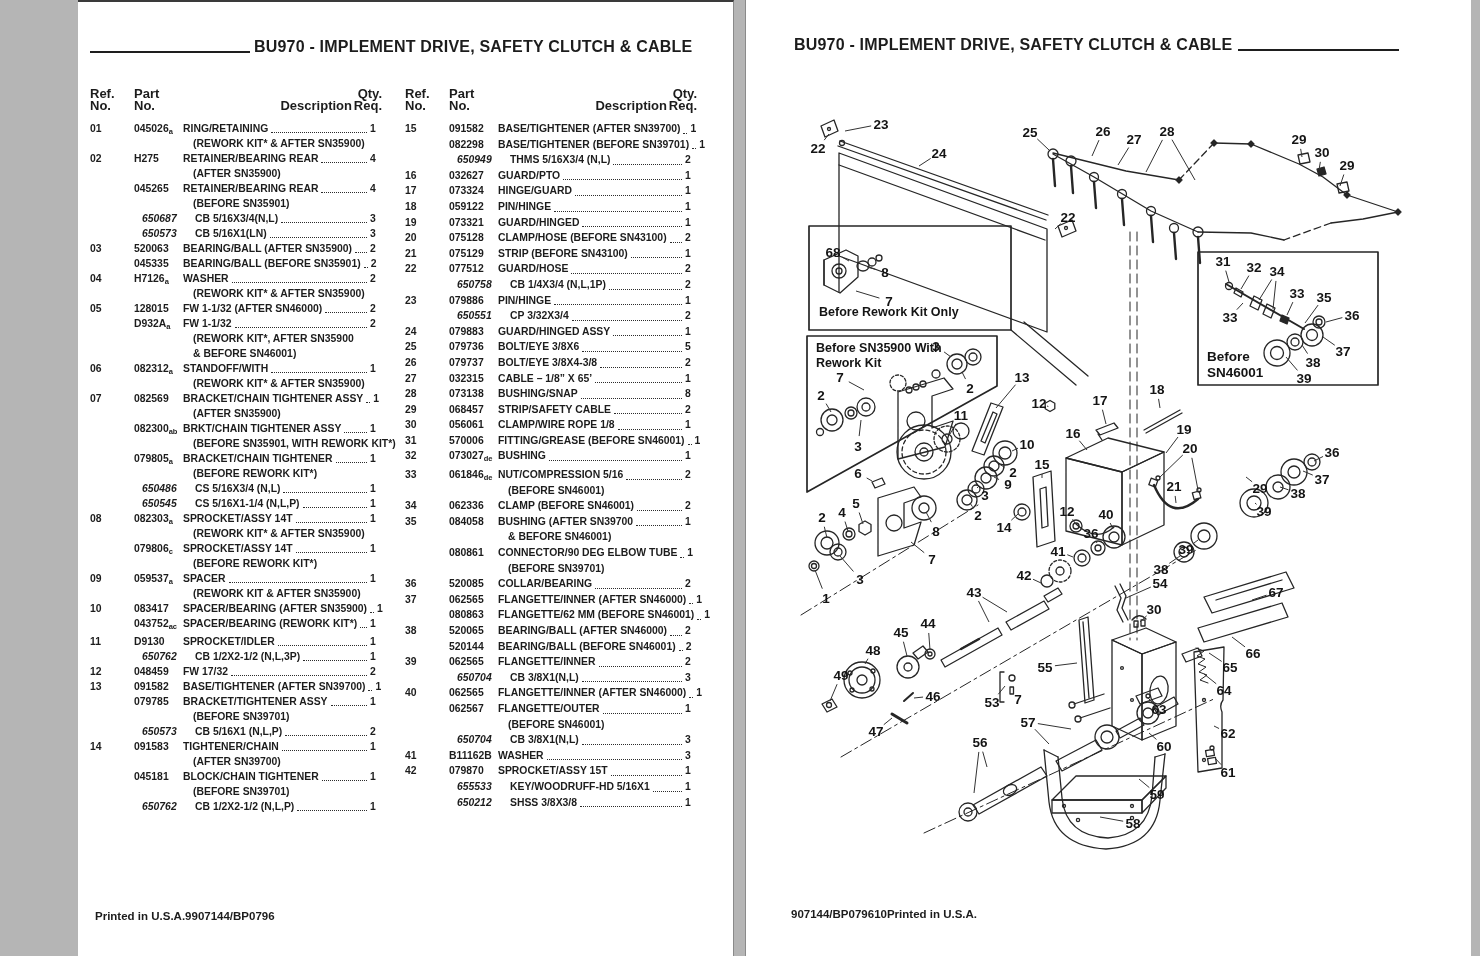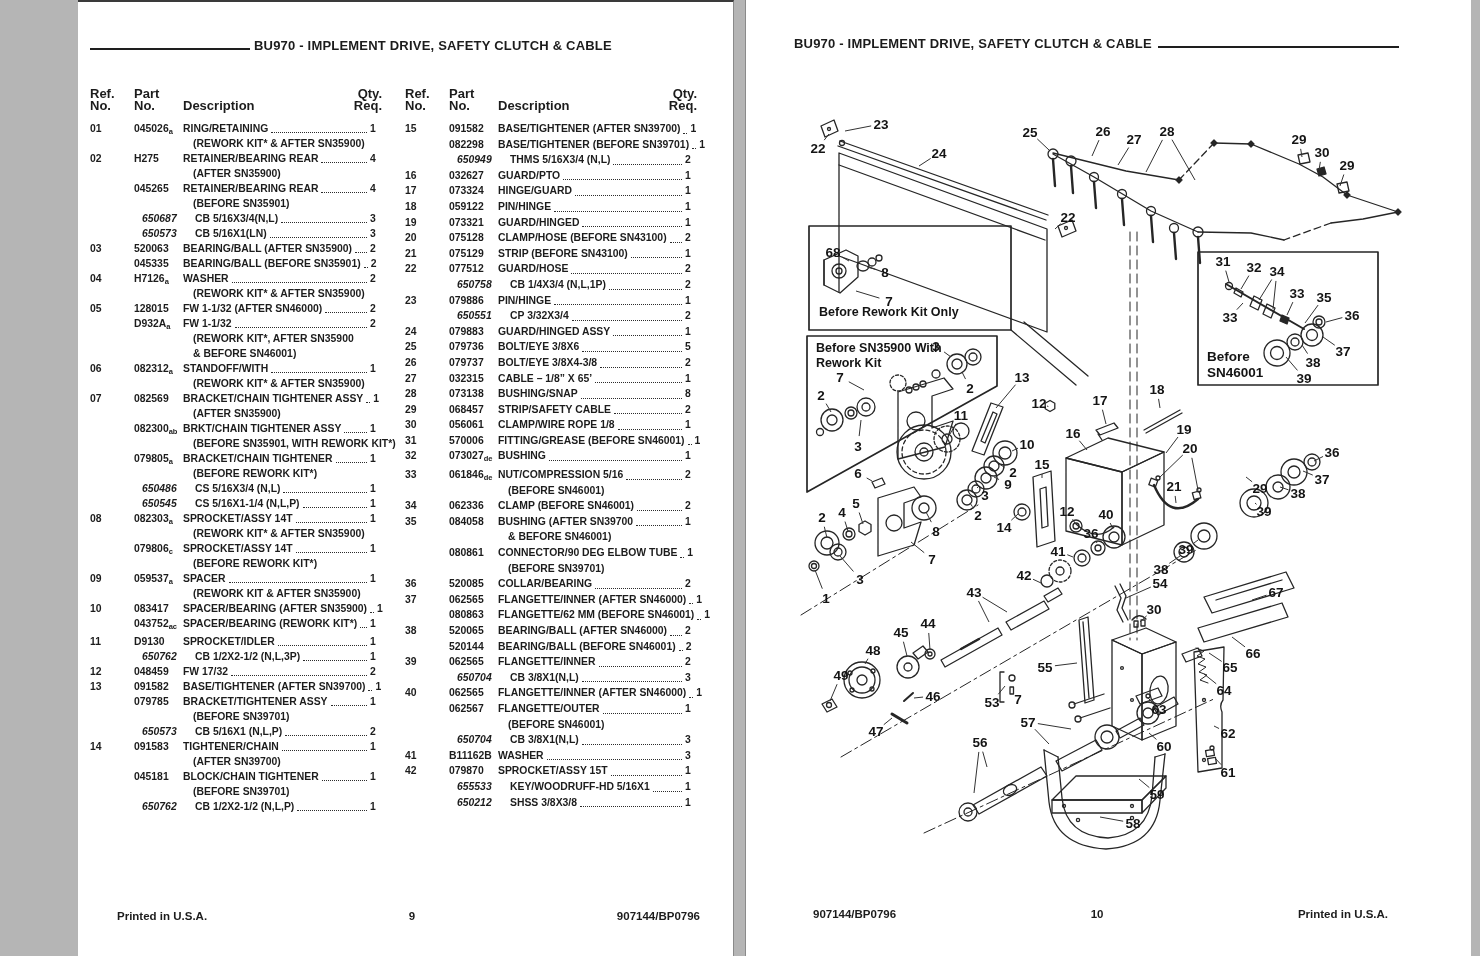--- a/index.html
+++ b/index.html
@@ -10,43 +10,43 @@
   }
   .page{position:absolute;top:0;height:956px;background:#ffffff;}
   #left-page{left:78px;width:655px;border-right:1px solid #8a8a8a;border-top:2px solid #3a3a3a;}
   #right-page{left:745px;width:725px;border-left:1px solid #8a8a8a;}
   .page-head{position:absolute;top:36px;display:flex;align-items:flex-end;}
   #left-page .page-head{left:12px;right:14px;}
   #right-page .page-head{left:48px;right:72px;}
   .head-rule{border-bottom:2.5px solid #1e1e1e;margin-bottom:3px;}
   #left-page .head-rule{flex:0 0 160px;margin-right:4px;}
   #right-page .head-rule{flex:1 1 auto;margin-left:6px;}
-  h1{font-size:13px;font-weight:bold;margin:0;white-space:nowrap;letter-spacing:.2px;}
+  h1{font-size:16px;font-weight:bold;margin:0;white-space:nowrap;letter-spacing:.2px;}
   .col{position:absolute;top:74px;width:292px;}
   #col1{left:12px;}
   #col2{left:327px;}
   .thead{display:flex;align-items:flex-end;font-size:13px;font-weight:bold;line-height:12px;margin-bottom:9px;}
   .h-ref{width:44px;}
   .h-part{width:49px;}
-  .h-desc{flex:1;text-align:left;}
+  .h-desc{flex:1;text-align:right;}
   .h-qty{width:30px;text-align:right;margin-top:12px;}
   .prow{display:flex;font-size:10.4px;font-weight:bold;line-height:15px;}
   #col2 .prow{line-height:15.6px;}
   .c-ref{width:44px;flex:none;}
   .c-part{width:49px;flex:none;white-space:nowrap;}
   .c-part sub{font-size:7.5px;vertical-align:-2px;}
   .c-main{flex:1;min-width:0;}
   .dline{display:flex;align-items:baseline;}
   .dtext{white-space:nowrap;}
   .dots{flex:1 1 auto;min-width:4px;margin:0 3px 3px 3px;border-bottom:1.8px dotted #2c2c2c;align-self:flex-end;}
   .qty{flex:none;width:12px;text-align:left;}
   .note{display:block;padding-left:10px;white-space:nowrap;}
   .ind .c-part{padding-left:8px;box-sizing:border-box;font-style:italic;}
   .ind .dtext{padding-left:12px;}
-  .footer{position:absolute;bottom:36px;left:0;right:0;display:flex;justify-content:space-between;font-size:11.5px;font-weight:bold;margin-left:22px;}
+  .footer{position:absolute;bottom:36px;left:0;right:0;display:flex;justify-content:flex-start;font-size:11.5px;font-weight:bold;}
   #left-page .footer{padding:0 33px 0 17px;}
   #right-page .footer{padding:0 83px 0 45px;}
   #diagram{position:absolute;left:0;top:0;}
   .callout{font-size:13.5px;font-weight:bold;fill:#141414;}
   .boxlabel{font-size:12.5px;font-weight:bold;fill:#141414;}
   .boxlabel.lg{font-size:13.5px;}
 </style>
 </head>
 <body>
 

